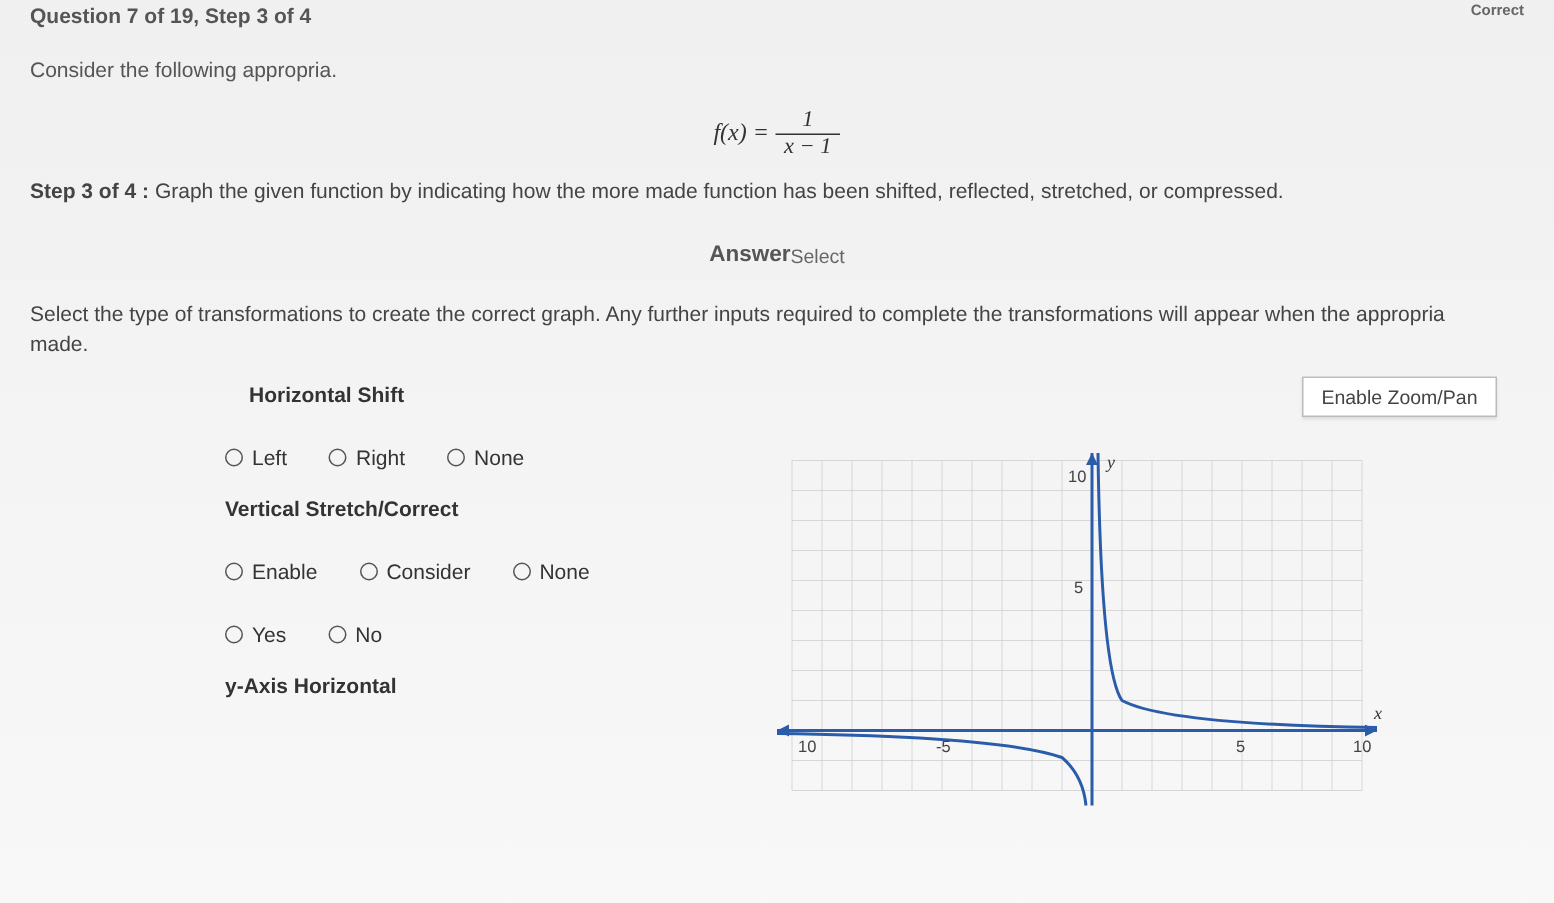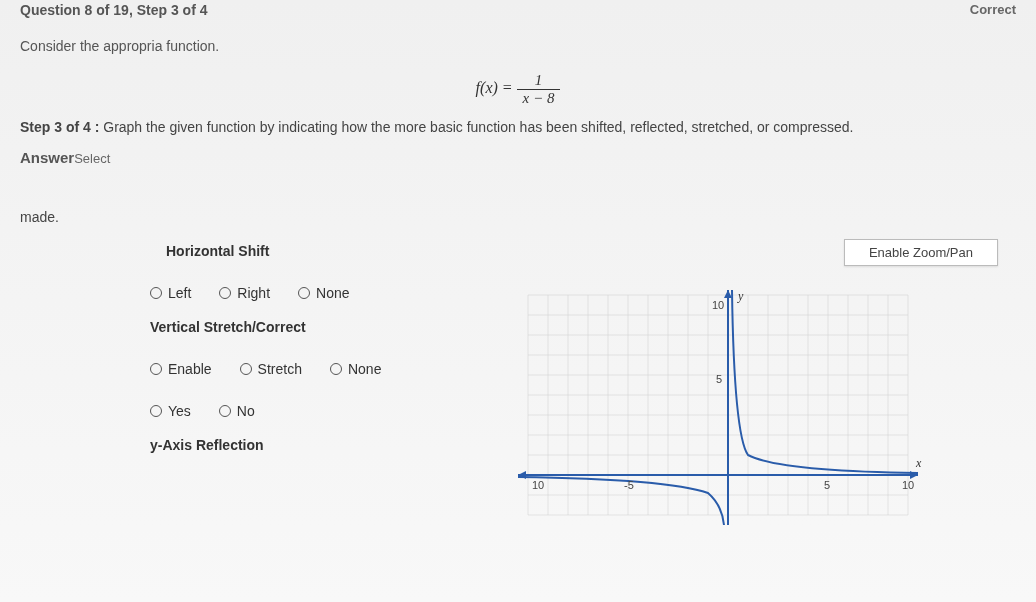--- a/index.html
+++ b/index.html
@@ -19,44 +19,44 @@
     }
     .header-row {
       display: flex;
       justify-content: space-between;
       align-items: flex-start;
       font-size: 14px;
       font-weight: bold;
       color: #555;
       padding-top: 2px;
     }
-    .correct-label { font-size: 13px; color: #666; }
+    .correct-label { font-size: 10px; color: #666; }
     .prompt { margin-top: 20px; font-size: 14px; color: #555; }
     .equation {
       text-align: center;
       margin: 18px 0 12px 0;
       font-size: 16px;
       font-style: italic;
       font-family: 'Times New Roman', serif;
     }
     .frac {
       display: inline-block;
       vertical-align: middle;
       text-align: center;
       font-size: 15px;
     }
     .frac .num { display: block; border-bottom: 1px solid #333; padding: 0 6px; }
     .frac .den { display: block; padding: 0 6px; }
     .step { margin-top: 8px; font-size: 14px; color: #444; }
     .step b { font-weight: bold; }
     .answer-row {
       display: flex;
-      justify-content: flex-start;
+      justify-content: center;
       align-items: flex-end;
-      margin-top: 14px;
+      margin-top: 26px;
       font-size: 15px;
       font-weight: bold;
       color: #555;
     }
     .keyb { font-size: 13px; color: #666; font-weight: normal; }
     .select-text { margin-top: 22px; font-size: 14px; color: #444; line-height: 1.4; }
     .content-row {
       display: flex;
       margin-top: 6px;
     }
@@ -76,61 +76,61 @@
       flex: 1;
       position: relative;
       padding-top: 4px;
     }
     .zoom-btn {
       position: absolute;
       top: 6px;
       right: 18px;
       background: #fff;
       border: 1px solid #bbb;
-      padding: 5px 24px;
+      padding: 5px 12px;
       font-size: 13px;
       color: #444;
       box-shadow: 0 1px 2px rgba(0,0,0,0.1);
       cursor: pointer;
     }
     svg.graph { display: block; margin-top: 38px; }
     .axis-label { font-size: 12px; fill: #333; font-style: italic; font-family: 'Times New Roman', serif; }
     .tick-label { font-size: 11px; fill: #444; }
   </style>
 </head>
 <body>
 
 <div class="page">
   <div class="header-row">
-    <span>Question 8 of 19, Step 3 of 4</span>
+    <span>Question 7 of 19, Step 3 of 4</span>
     <span class="correct-label">Correct</span>
   </div>
 
-  <div class="prompt">Consider the appropria function.</div>
+  <div class="prompt">Consider the following appropria.</div>
 
   <div class="equation">
     <span>f(x) =</span>
     <span class="frac">
       <span class="num">1</span>
-      <span class="den">x − 8</span>
+      <span class="den">x − 1</span>
     </span>
   </div>
 
   <div class="step">
     <b>Step 3 of 4 :</b>
-    <span>Graph the given function by indicating how the more basic function has been shifted, reflected, stretched, or compressed.</span>
+    <span>Graph the given function by indicating how the more made function has been shifted, reflected, stretched, or compressed.</span>
   </div>
 
   <div class="answer-row">
     <span>Answer</span>
     <span class="keyb">Select</span>
   </div>
 
   <div class="select-text">
-    <br>
+    <span>Select the type of transformations to create the correct graph. Any further inputs required to complete the transformations will appear when the appropria</span><br>
     <span>made.</span>
   </div>
 
   <div class="content-row">
     <div class="controls">
 
       <div class="group-title">Horizontal Shift</div>
       <div class="options">
         <label class="opt">
           <span class="radio"></span>
@@ -147,40 +147,40 @@
       </div>
 
       <div class="group-title">Vertical Stretch/Correct</div>
       <div class="options">
         <label class="opt">
           <span class="radio"></span>
           <span>Enable</span>
         </label>
         <label class="opt">
           <span class="radio"></span>
-          <span>Stretch</span>
+          <span>Consider</span>
         </label>
         <label class="opt">
           <span class="radio"></span>
           <span>None</span>
         </label>
       </div>
 
       <div class="options">
         <label class="opt">
           <span class="radio"></span>
           <span>Yes</span>
         </label>
         <label class="opt">
           <span class="radio"></span>
           <span>No</span>
         </label>
       </div>
 
-      <div class="group-title">y-Axis Reflection</div>
+      <div class="group-title">y-Axis Horizontal</div>
 
     </div>
 
     <div class="graph-area">
       <button class="zoom-btn">Enable Zoom/Pan</button>
 
       <svg class="graph" width="430" height="260">
 
         <g stroke="#ccc" stroke-width="0.5">
           <line x1="30" y1="20" x2="30" y2="240"></line>

